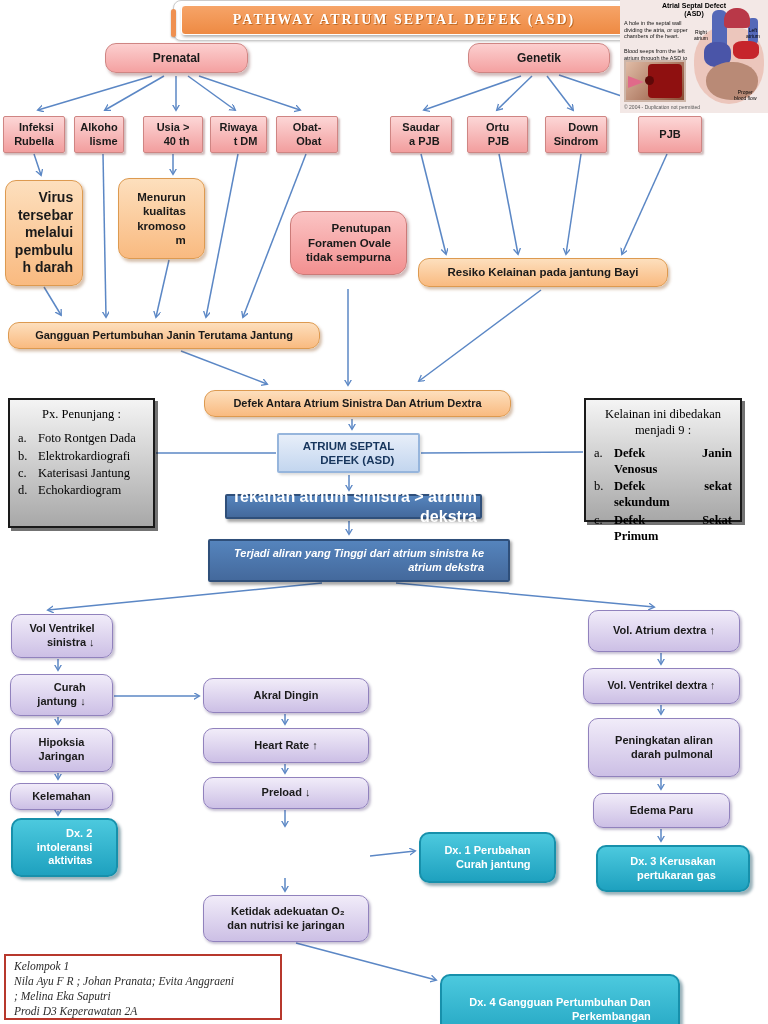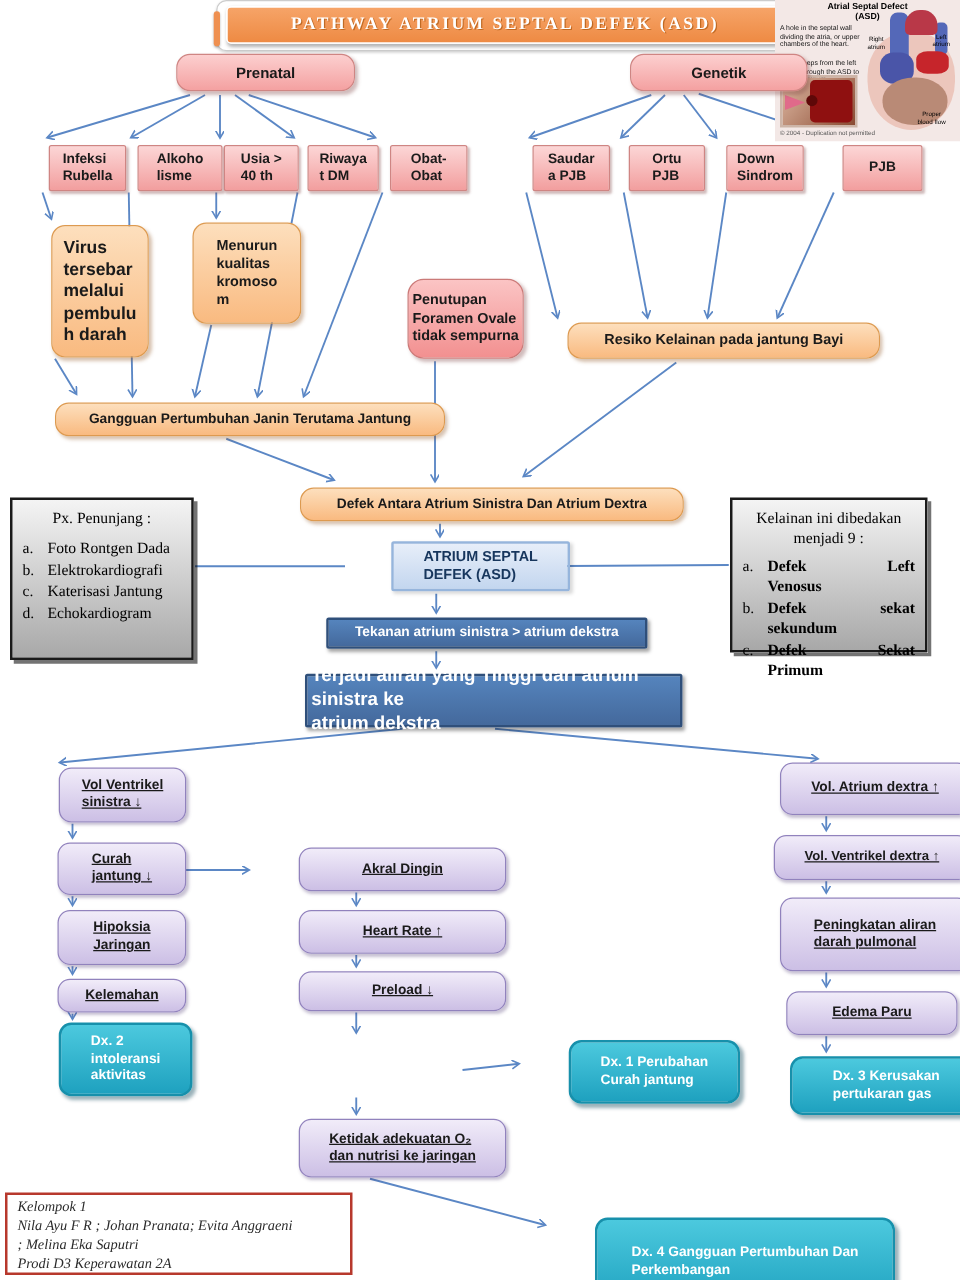--- a/index.html
+++ b/index.html
@@ -1,36 +1,36 @@
 <!DOCTYPE html>
 <html><head>
 <meta charset="utf-8">
 <style>
   html,body{margin:0;padding:0;background:#ffffff;}
   #page{position:relative;width:768px;height:1024px;background:#ffffff;overflow:hidden;
         font-family:"Liberation Sans","DejaVu Sans",sans-serif;padding-left:48px;}
   
   .node{position:absolute;display:flex;align-items:center;justify-content:center;
-        text-align:left;font-weight:bold;white-space:pre-line;line-height:1.25;
-        color:#1a1a1a;z-index:10;box-sizing:border-box;padding:1px 3px;margin-left:36px;}
+        text-align:right;font-weight:bold;white-space:pre-line;line-height:1.25;
+        color:#1a1a1a;z-index:10;box-sizing:border-box;padding:1px 3px;}
   .pink-sq{background:linear-gradient(#fcd6d6,#f29e9e);border:1.5px solid #cf8583;
         border-radius:2px;font-size:11px;box-shadow:1.5px 2px 2px rgba(120,60,60,.35);}
   .pink-round{background:linear-gradient(#fccfcf,#f4a1a1);border:1.5px solid #cf8583;
         border-radius:11px;font-size:12px;box-shadow:2px 2.5px 3px rgba(120,60,60,.35);}
   .pink-round2{background:linear-gradient(#fbc4c4,#f29090);border:1.5px solid #cb7a78;
         border-radius:13px;font-size:11.5px;box-shadow:2px 2.5px 3px rgba(120,60,60,.35);}
   .orange-round{background:linear-gradient(#fddfbd,#f9ba80);border:1.5px solid #dd9a50;
         border-radius:11px;font-size:11px;box-shadow:2px 2.5px 3px rgba(140,80,30,.35);}
   .blue-light{background:linear-gradient(#e7eef9,#c3d6ef);border:2px solid #96b5dc;
         border-radius:2px;font-size:11.5px;color:#17365d;box-shadow:2px 2px 3px rgba(0,0,0,.15);}
   .blue-dark{background:linear-gradient(#5584bd,#44699c);border:2px solid #2f4f7a;
-        border-radius:2px;color:#ffffff;font-size:11px;box-shadow:2px 2.5px 3px rgba(0,0,0,.35);}
-  .blue-dark2{font-size:15px;}
+        border-radius:2px;color:#ffffff;font-size:16px;box-shadow:2px 2.5px 3px rgba(0,0,0,.35);}
+  .blue-dark2{font-size:11px;font-style:italic;}
   .purple{background:linear-gradient(#f1ecf9,#ccbfe5);border:1.5px solid #9182bd;
-        border-radius:10px;font-size:11px;box-shadow:1.5px 2px 2.5px rgba(70,50,110,.3);text-decoration:underline;}
+        border-radius:10px;font-size:11px;box-shadow:1.5px 2px 2.5px rgba(70,50,110,.3);}
   .purple-sm{font-size:10.5px;}
   .teal{background:linear-gradient(#4cc9de,#1ea1bf);border:2px solid #1790ab;
         border-radius:10px;color:#ffffff;font-size:11px;box-shadow:2.5px 3px 3px rgba(0,60,80,.4);}
   
   .banner-back{position:absolute;left:173px;top:0;width:458px;height:39px;background:#ffffff;
         border:1px solid #cccccc;border-radius:8px;z-index:8;box-shadow:0 1px 2px rgba(0,0,0,.15);}
   .banner{position:absolute;left:181px;top:5px;width:444px;height:28px;z-index:9;
         background:linear-gradient(#f6a468,#ee8a43);border:1px solid #ffffff;border-radius:4px;
         display:flex;align-items:center;justify-content:center;color:#ffffff;font-weight:bold;
         font-size:14px;letter-spacing:2px;text-shadow:1px 1px 0 #c06a24;
@@ -164,21 +164,21 @@
       <line x1="156" y1="453" x2="276" y2="453"></line>
       <line x1="421" y1="453" x2="583" y2="452"></line>
     </g>
   </svg>
 
   <div class="node pink-round" style="left:105px;top:43px;width:143px;height:30px">Prenatal</div>
   <div class="node pink-round" style="left:468px;top:43px;width:142px;height:30px">Genetik</div>
 
   <div class="node pink-sq" style="left:3px;top:116px;width:62px;height:37px">Infeksi
 Rubella</div>
-  <div class="node pink-sq" style="left:74px;top:116px;width:68px;height:37px">Alkoho
+  <div class="node pink-sq" style="left:74px;top:116px;width:50px;height:37px">Alkoho
 lisme</div>
   <div class="node pink-sq" style="left:143px;top:116px;width:60px;height:37px">Usia &gt;
 40 th</div>
   <div class="node pink-sq" style="left:210px;top:116px;width:57px;height:37px">Riwaya
 t DM</div>
   <div class="node pink-sq" style="left:276px;top:116px;width:62px;height:37px">Obat-
 Obat</div>
   <div class="node pink-sq" style="left:390px;top:116px;width:62px;height:37px">Saudar
 a PJB</div>
   <div class="node pink-sq" style="left:467px;top:116px;width:61px;height:37px">Ortu
@@ -189,21 +189,21 @@
 
   <div class="node orange-round" style="left:5px;top:180px;width:78px;height:106px;font-size:14px">Virus
 tersebar
 melalui
 pembulu
 h darah</div>
   <div class="node orange-round" style="left:118px;top:178px;width:87px;height:81px;font-size:11.5px">Menurun
 kualitas
 kromoso
 m</div>
-  <div class="node pink-round2" style="left:290px;top:223px;width:93px;height:64px">Penutupan
+  <div class="node pink-round2" style="left:290px;top:211px;width:117px;height:64px">Penutupan
 Foramen Ovale
 tidak sempurna</div>
   <div class="node orange-round" style="left:418px;top:258px;width:250px;height:29px;font-size:11.5px">Resiko Kelainan pada jantung Bayi</div>
   <div class="node orange-round" style="left:8px;top:322px;width:312px;height:27px">Gangguan Pertumbuhan Janin Terutama Jantung</div>
   <div class="node orange-round" style="left:204px;top:390px;width:307px;height:27px">Defek Antara Atrium Sinistra Dan Atrium Dextra</div>
 
   <div class="node blue-light" style="left:277px;top:433px;width:143px;height:40px">ATRIUM SEPTAL
 DEFEK (ASD)</div>
   <div class="node blue-dark" style="left:225px;top:494px;width:257px;height:25px">Tekanan atrium sinistra &gt; atrium dekstra</div>
   <div class="node blue-dark blue-dark2" style="left:208px;top:539px;width:302px;height:43px">Terjadi aliran yang Tinggi dari atrium sinistra ke
@@ -259,21 +259,21 @@
       </div>
   </div>
 
   <div class="gray-box" style="left:584px;top:398px;width:158px;height:124px">
     <div class="gray-title" style="margin-bottom:6px">Kelainan ini dibedakan
 menjadi 9 :</div>
     <div class="g-row">
         <span class="g-m">a.</span>
         <span class="k-body">
           <span>Defek</span>
-          <span>Left</span>
+          <span>Janin</span>
           <span class="k-w">Venosus</span>
         </span>
       </div>
     <div class="g-row">
         <span class="g-m">b.</span>
         <span class="k-body">
           <span>Defek</span>
           <span>sekat</span>
           <span class="k-w">sekundum</span>
         </span>

